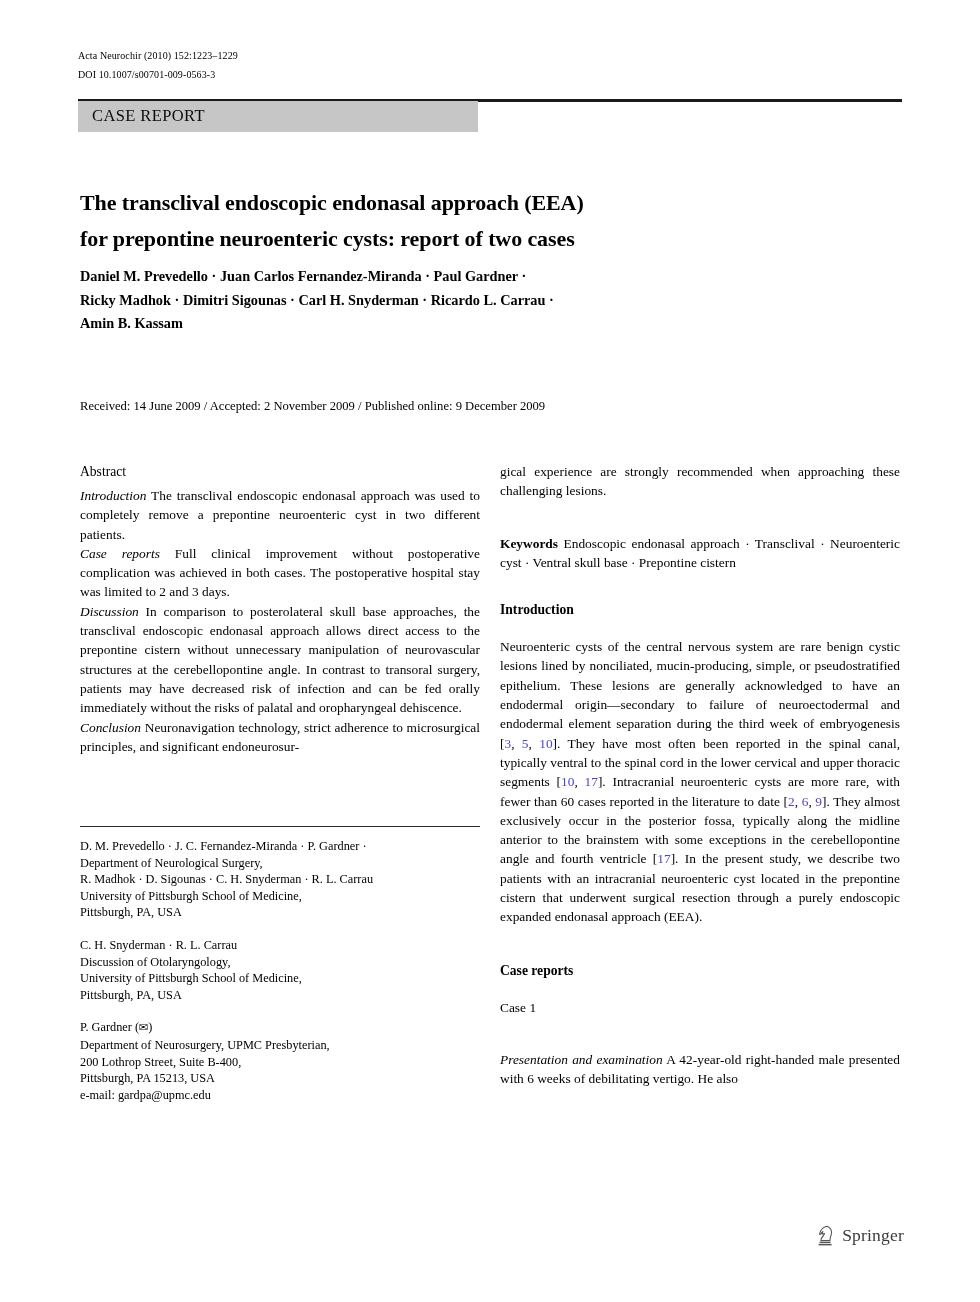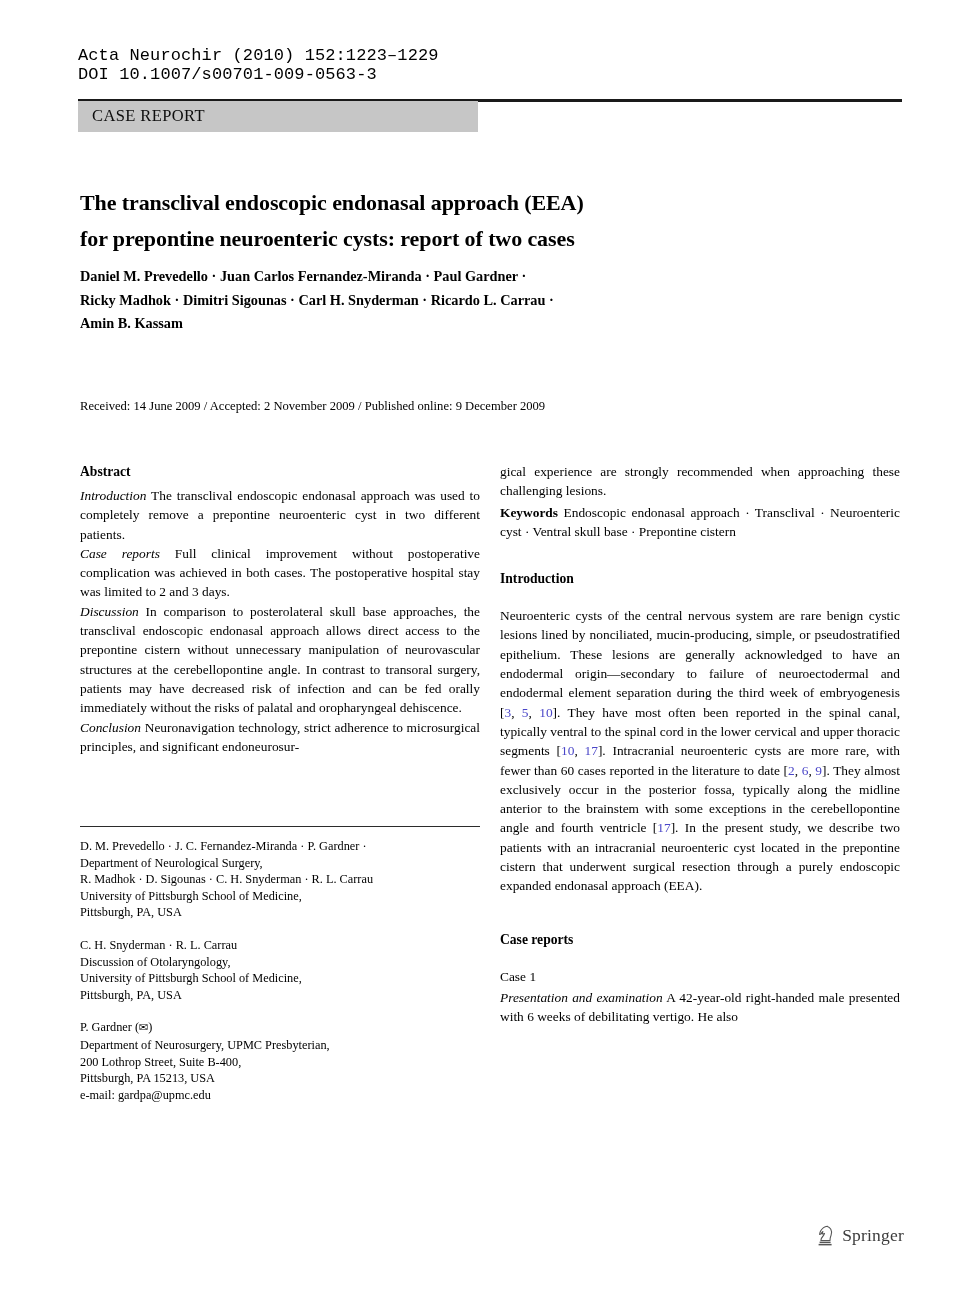--- a/index.html
+++ b/index.html
@@ -18,24 +18,23 @@
     background: #ffffff;
     overflow: hidden;
     box-sizing: border-box;
   }
 
   
   .runhead {
     position: absolute;
     left: 78px;
     top: 47px;
-    font-size: 17px;
+    font-size: 10px;
     line-height: 18.5px;
     letter-spacing: 0.1px;
-    font-family: Liberation Mono, monospace;
   }
 
   
   .banner-rule {
     position: absolute;
     left: 78px;
     top: 99px;
     width: 824px;
     height: 2.5px;
     background: #1a1a1a;
@@ -99,35 +98,35 @@
     top: 462px;
     width: 400px;
     font-size: 13.4px;
     line-height: 19.3px;
   }
   .col-left  { left: 80px; }
   .col-right { left: 500px; }
 
   h2.sec {
     font-size: 13.6px;
-    font-weight: bold;
+    font-weight: normal;
     margin: 0 0 5px 0;
     line-height: 19px;
   }
   h2.sec-sp {
     font-size: 13.6px;
     font-weight: bold;
     margin: 0 0 18px 0;
     line-height: 19px;
   }
   p.para {
     margin: 0;
     text-align: justify;
   }
-  p.gap { margin-top: 2px; }
+  p.gap { margin-top: 33px; }
   .it { font-style: italic; }
   .bd { font-weight: bold; }
   .cite { color: #4a46c8; }
 
   
   .affil-rule {
     position: absolute;
     left: 80px;
     top: 826px;
     width: 400px;

